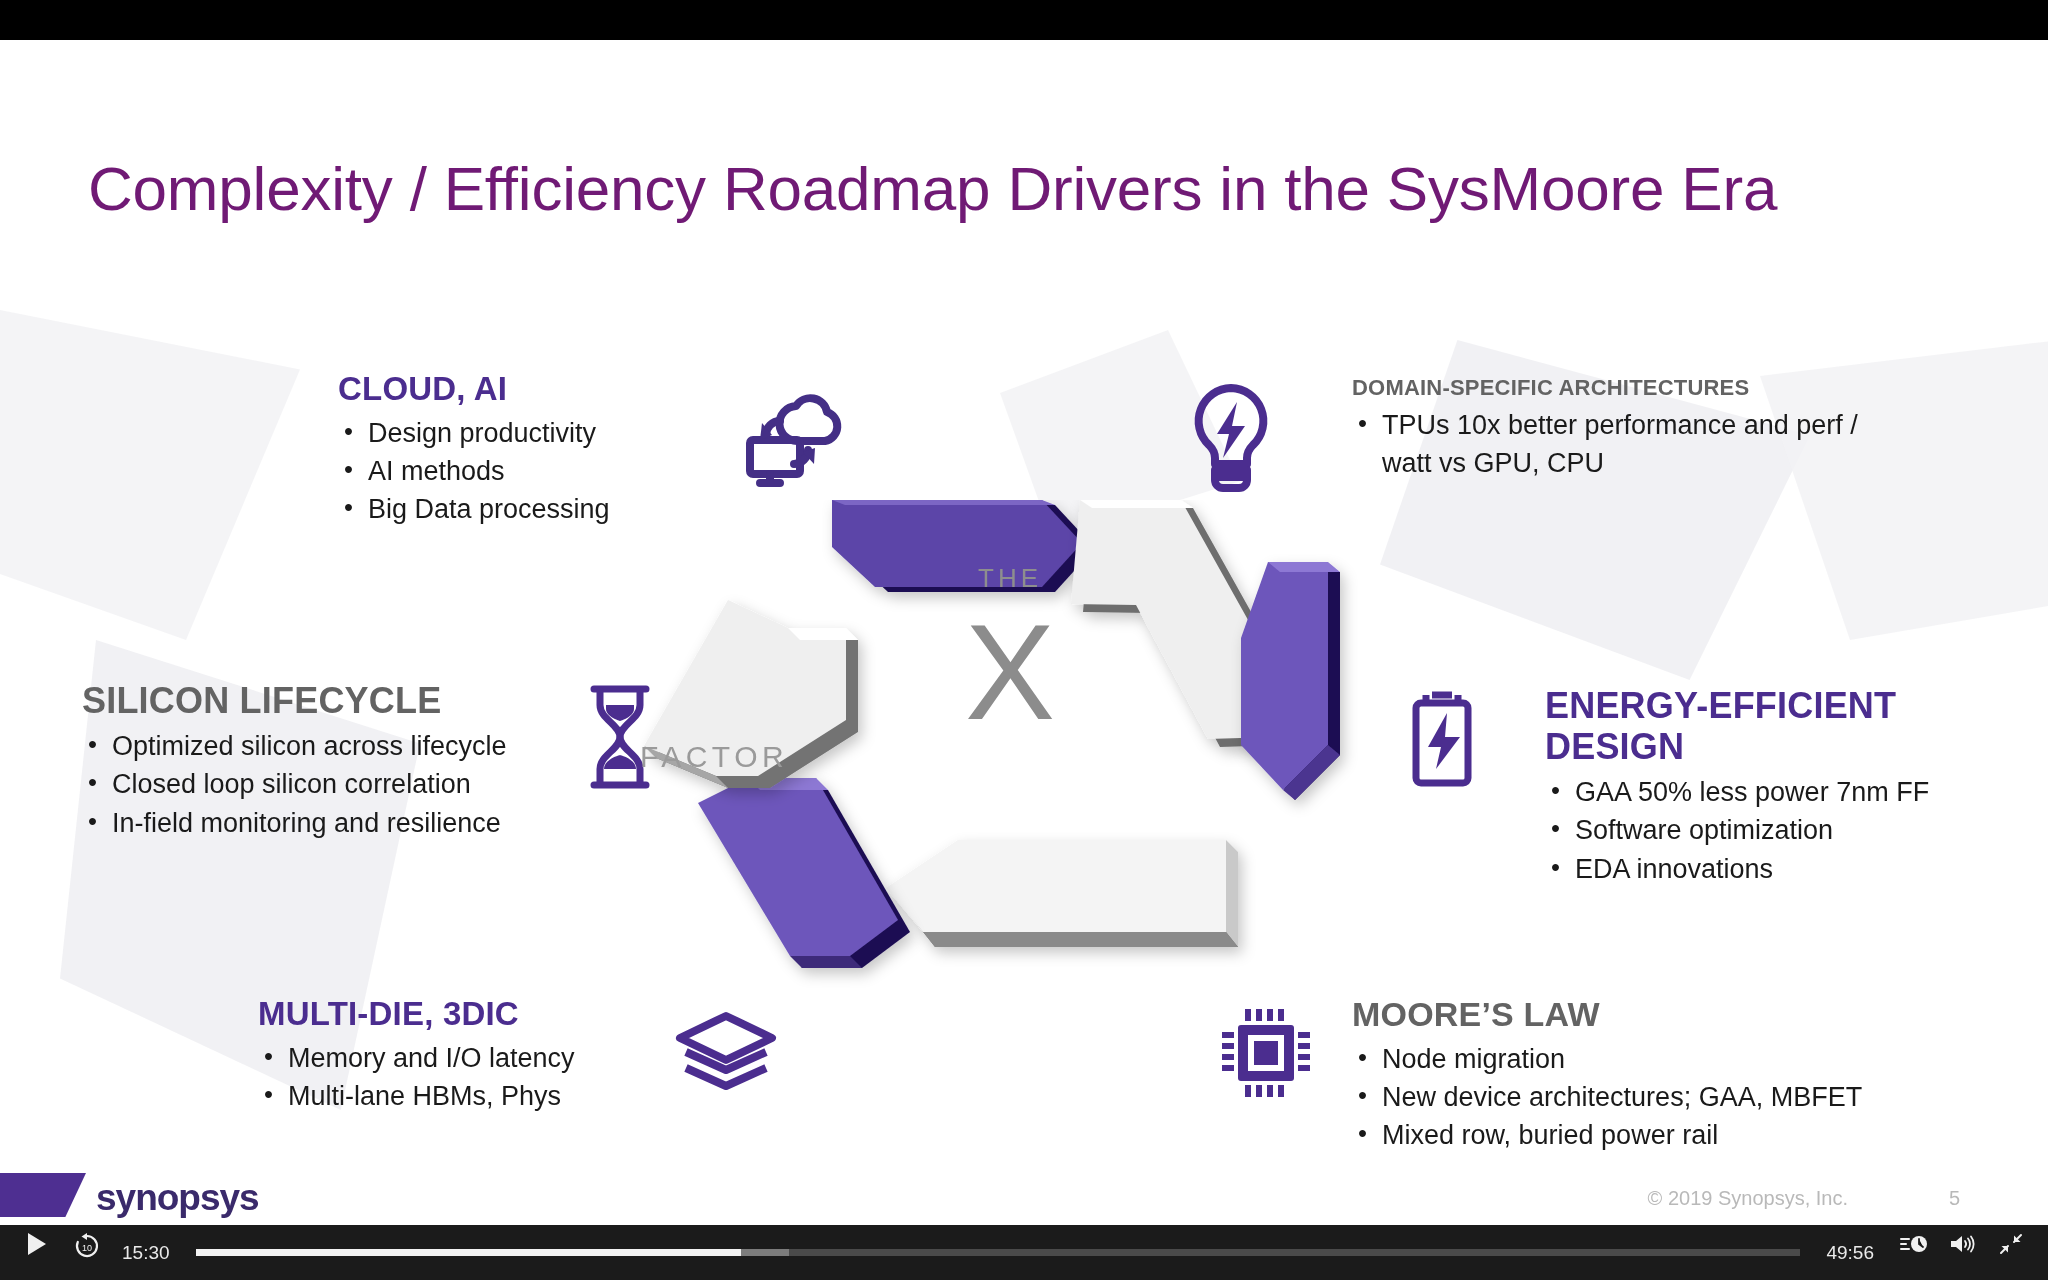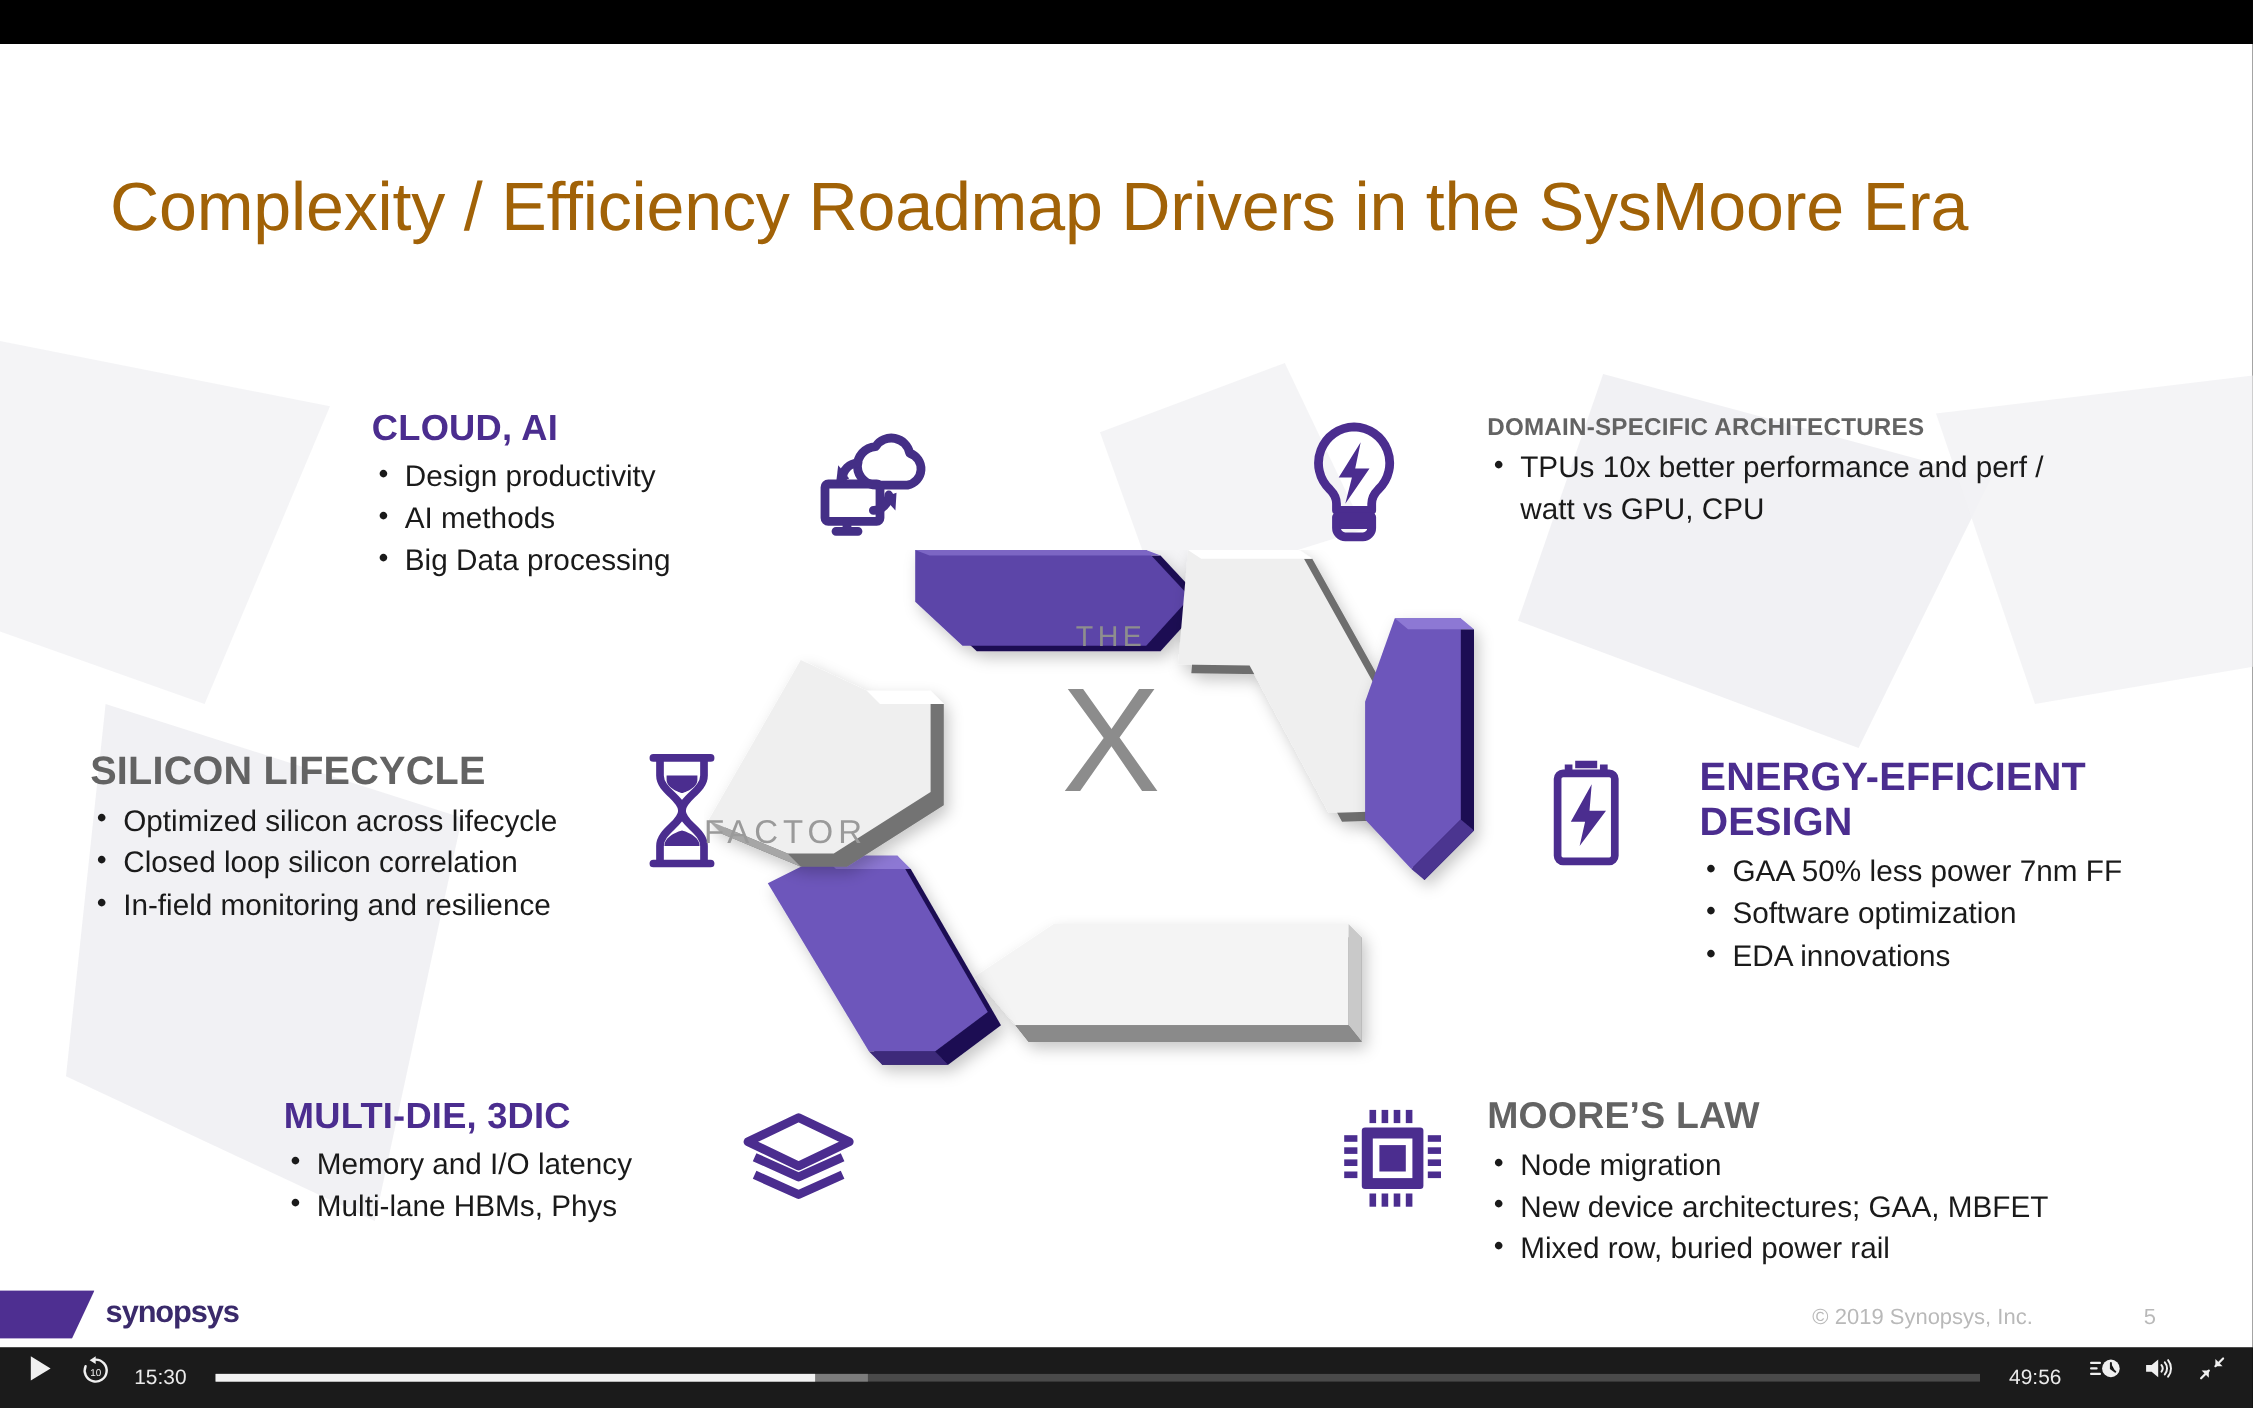--- a/index.html
+++ b/index.html
@@ -13,23 +13,23 @@
     background:#ffffff;overflow:hidden;
   }
 
   
   .wm{position:absolute;background:#f2f2f4;opacity:.85;}
   .wm2{position:absolute;background:#eeeef1;opacity:.8;}
 
   
   #title{
     position:absolute;left:88px;top:115px;width:1900px;
-    font-size:62px;line-height:1.1;color:#a16207;
+    font-size:62px;line-height:1.1;color:#701a75;
     font-family:"Liberation Sans Narrow","Liberation Sans",sans-serif;
-    font-stretch:condensed;letter-spacing:-0.2px;white-space:nowrap;margin-left:12px;
+    font-stretch:condensed;letter-spacing:-0.2px;white-space:nowrap;
   }
 
   
   .block{position:absolute;}
   .bhead{
     font-weight:bold;line-height:1.14;letter-spacing:.2px;
   }
   .bhead.purple{color:#4b2d8f;}
   .bhead.gray{color:#636363;}
   .blist{margin:6px 0 0 0;padding:0;list-style:none;}
@@ -79,21 +79,21 @@
     font-size:30px;letter-spacing:4.5px;color:#9a9a9a;
   }
 
   
   #footer{position:absolute;left:0;bottom:0;width:2048px;height:66px;}
   #logo-bar{position:absolute;left:0;top:14px;width:86px;height:44px;
     background:#4e2f91;
     clip-path:polygon(0 0, 100% 0, 76% 100%, 0 100%);}
   #logo-text{
     position:absolute;left:96px;top:18px;
-    font-size:28px;font-weight:bold;color:#3a2a6b;
+    font-size:37px;font-weight:bold;color:#3a2a6b;
     font-family:"Liberation Sans",sans-serif;letter-spacing:-1px;
   }
   #copy{position:absolute;right:200px;top:28px;font-size:20px;color:#b9b9b9;}
   #pageno{position:absolute;right:88px;top:28px;font-size:20px;color:#b9b9b9;}
 
   
   #controls{
     position:absolute;left:0;bottom:0;width:2048px;height:55px;
     background:#1b1b1b;display:flex;align-items:center;color:#e8e8e8;
   }

